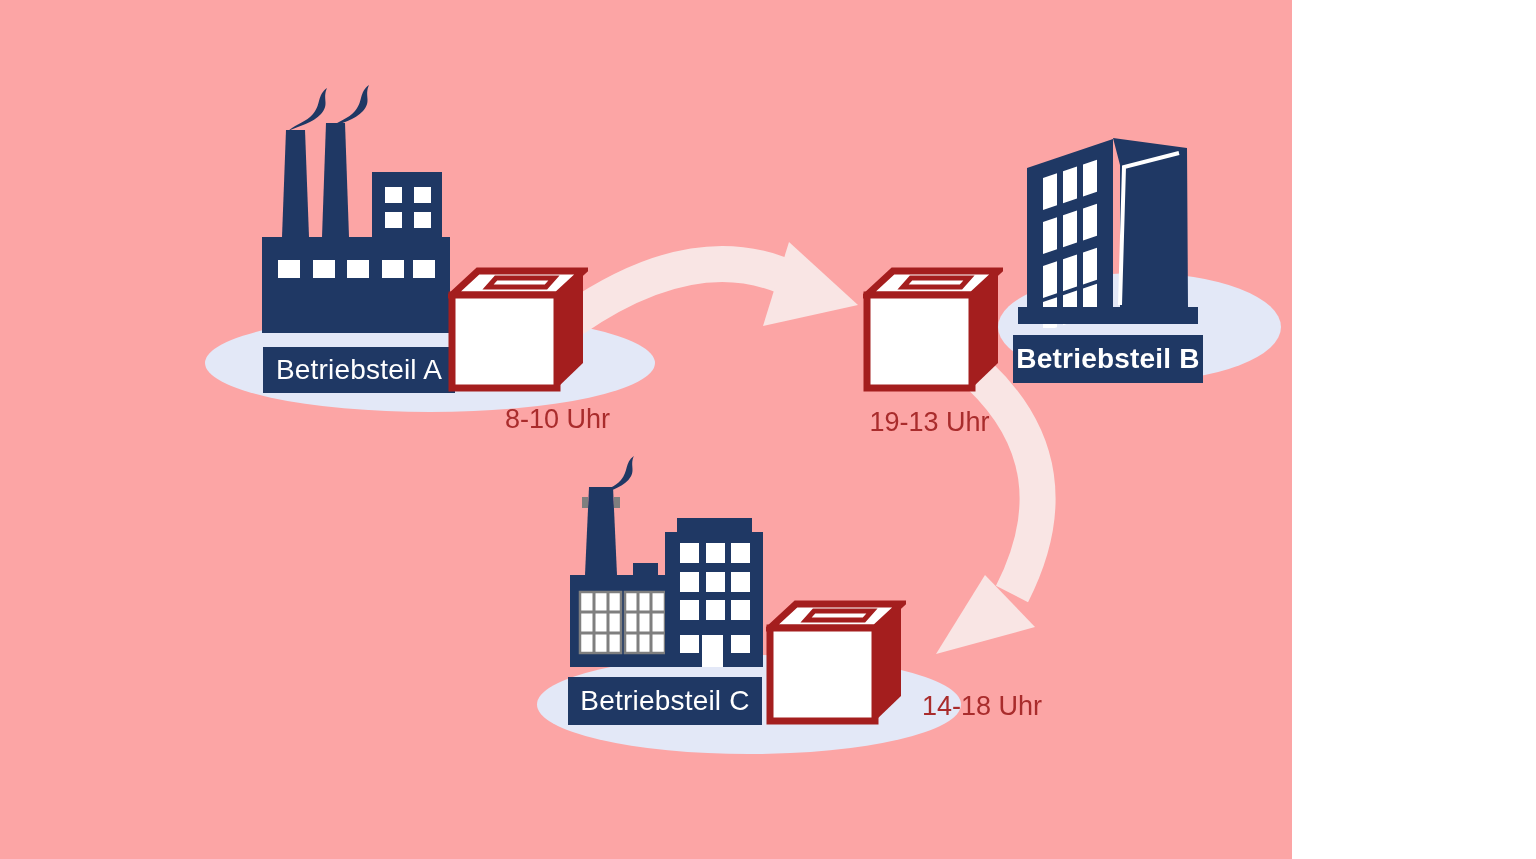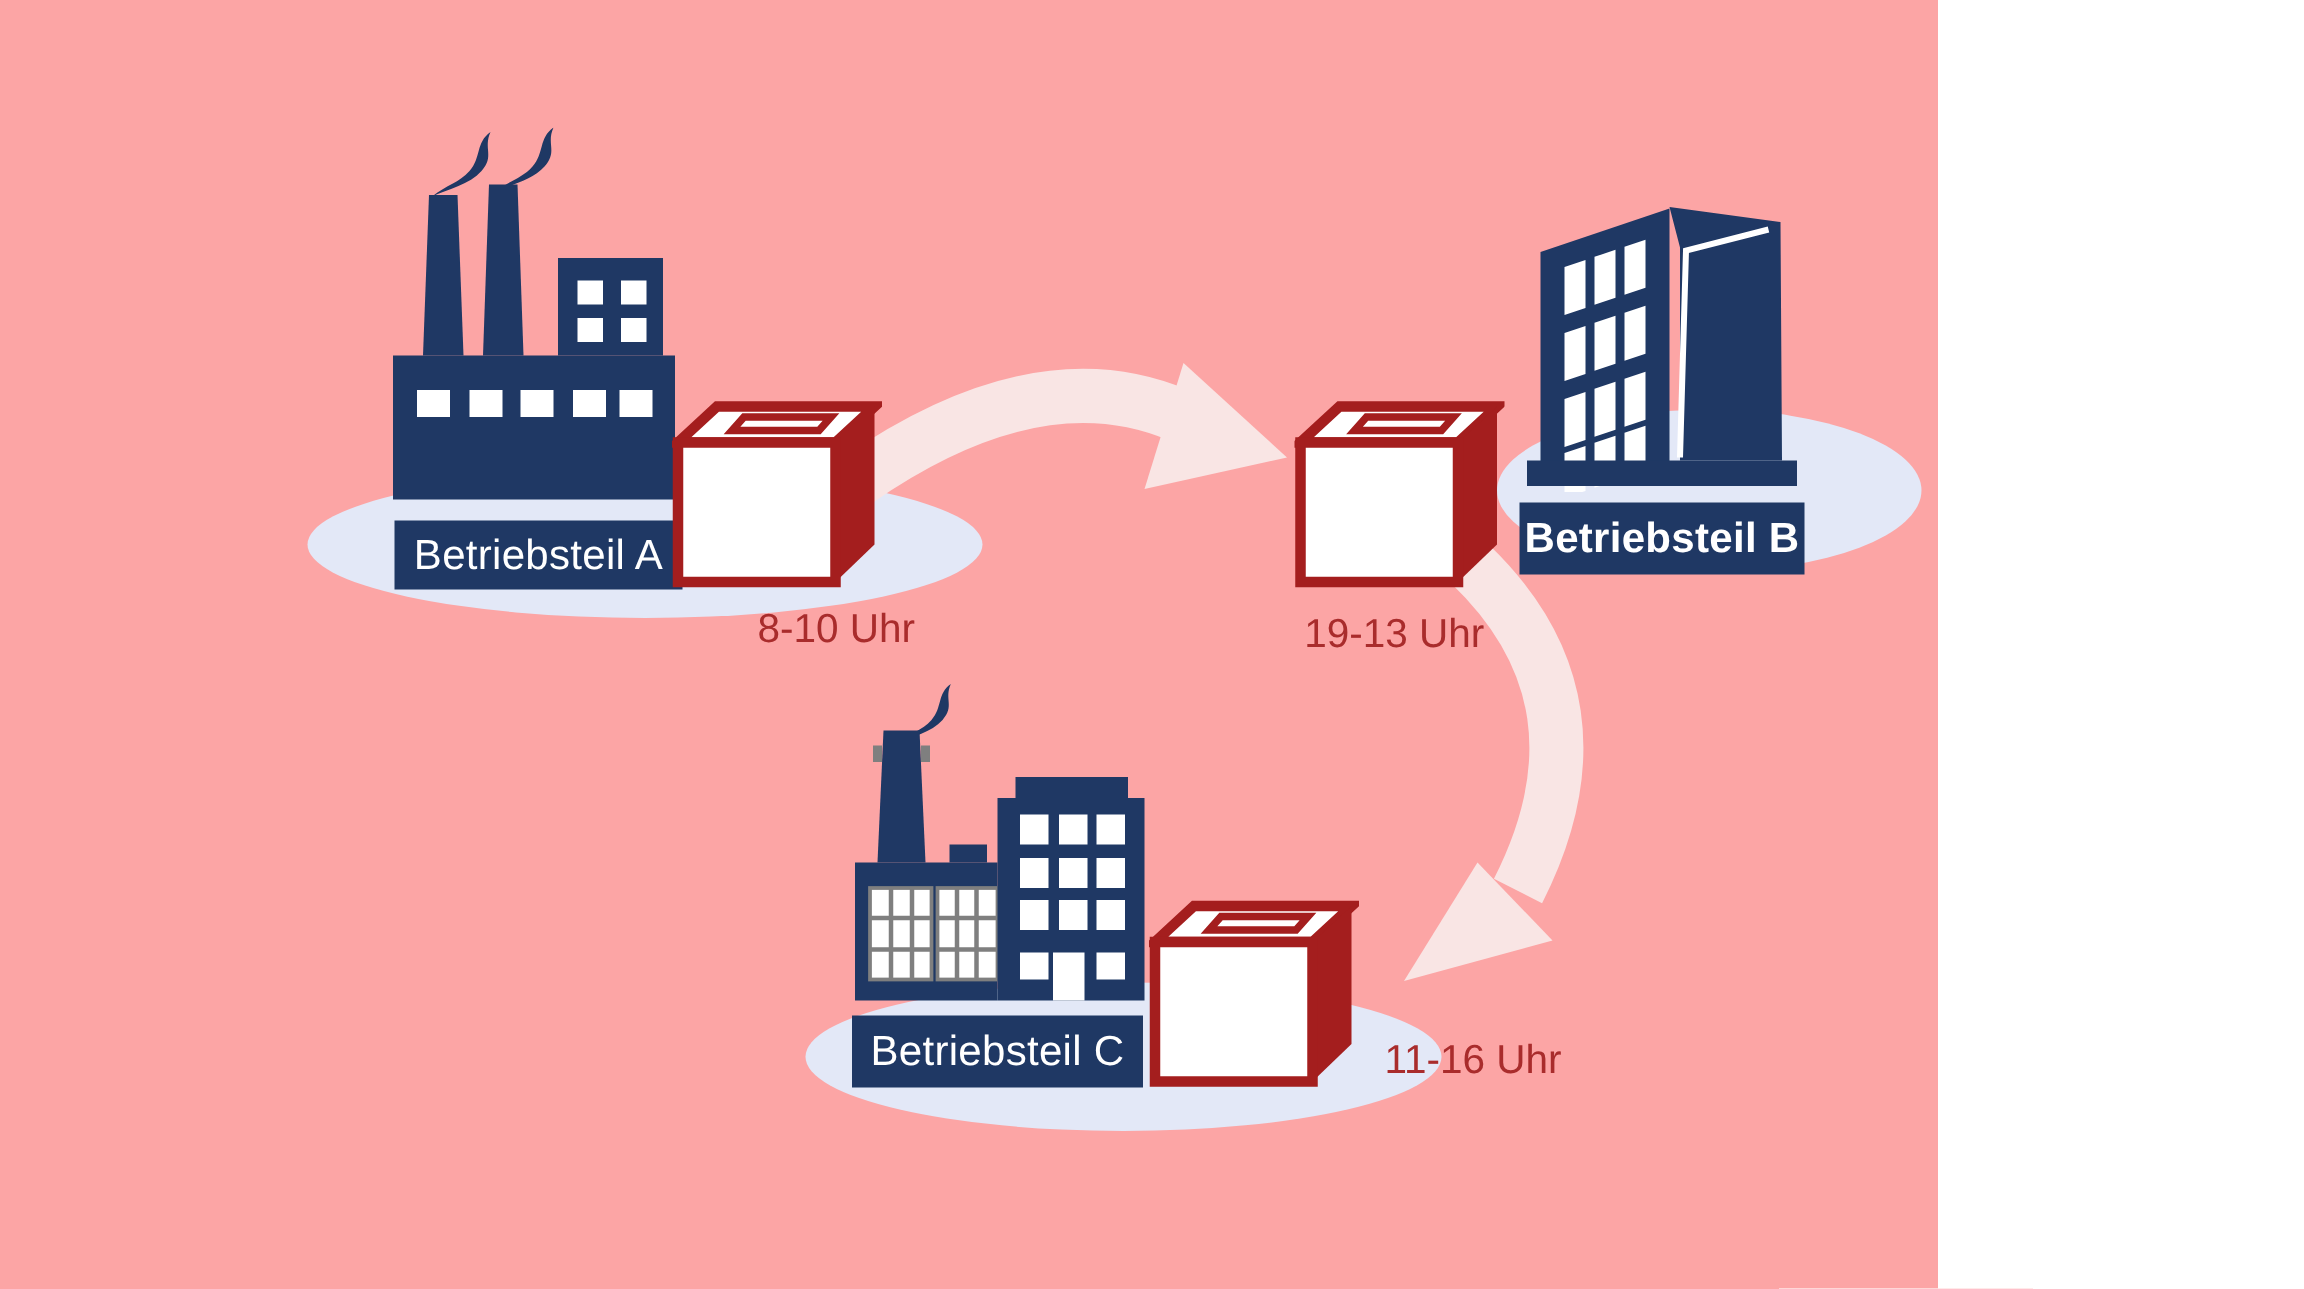--- a/index.html
+++ b/index.html
@@ -163,15 +163,15 @@
       <rect class="f-white" x="139" y="183" width="21" height="32"></rect>
     </g>
   </svg>
   <div class="band" style="left:568px;top:677px;width:194px;height:48px;">Betriebsteil C</div>
   <svg class="abs" style="left:766px;top:597px" width="140" height="132" viewBox="0 0 140 132">
     <polygon class="f-white s-red" stroke-width="7" points="4,31 109,31 135,7 30,7"></polygon>
     <polygon class="f-red" points="109,31 135,7 135,99 109,124"></polygon>
     <rect class="f-white s-red" stroke-width="7" x="4" y="31" width="105" height="93"></rect>
     <polygon class="f-white s-red" stroke-width="5" points="40,23 98,23 106,14 48,14"></polygon>
   </svg>
-  <div class="time" style="left:912px;top:691px;width:140px;">11-16 Uhr</div>
+  <div class="time" style="left:912px;top:691px;width:140px;">14-18 Uhr</div>
 
 </div>
 
 </body></html>

